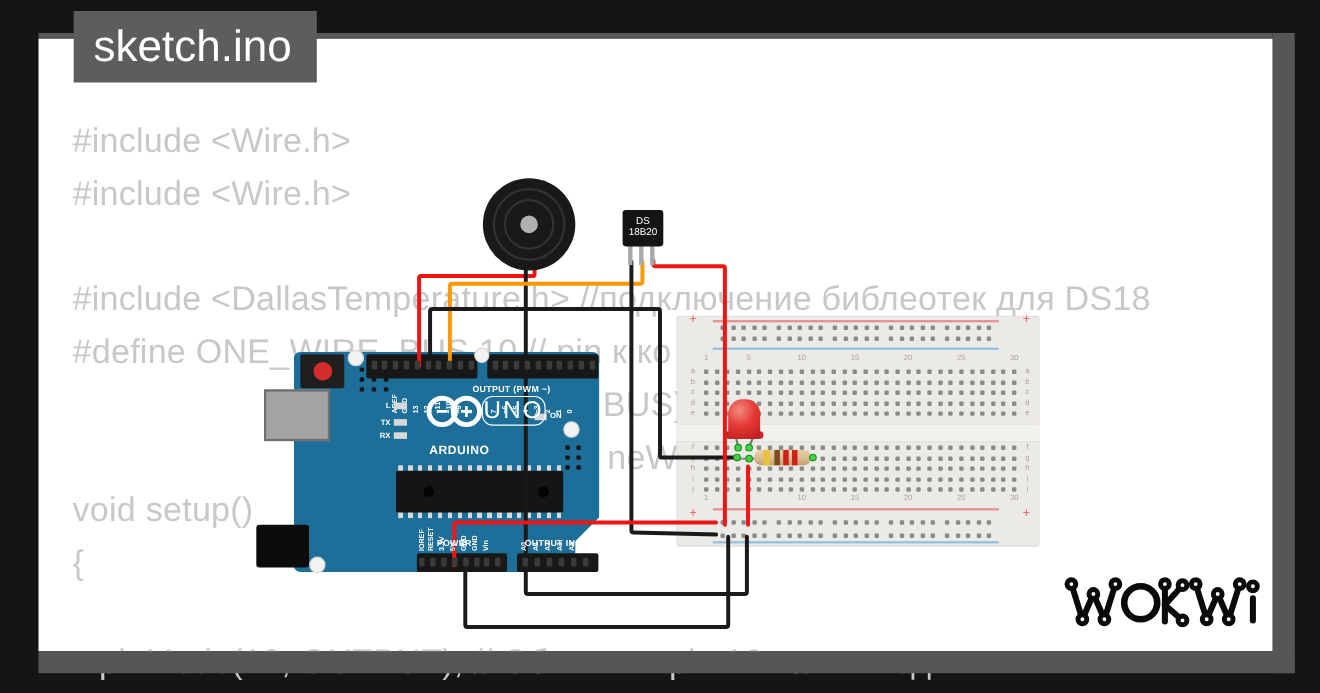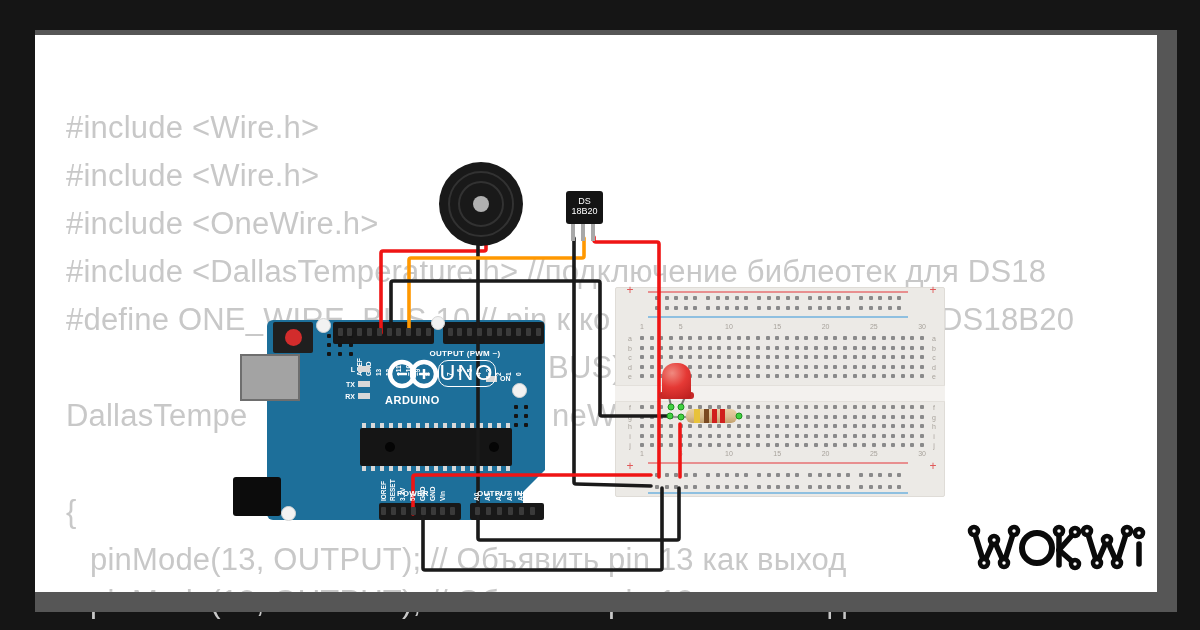--- a/index.html
+++ b/index.html
@@ -67,29 +67,26 @@
 </head>
 <body>
 
 <div id="stage">
 
   <div id="card" class="abs"></div>
 
   <div id="code-layer" class="abs">
       <div class="code-line" style="left: 66px; top: 104px;">#include &lt;Wire.h&gt;</div>
       <div class="code-line" style="left: 66px; top: 152px;">#include &lt;Wire.h&gt;</div>
-      <div class="code-line" style="left: 66px; top: 200px;">#include &lt;OneWire.h&gt;</div>
       <div class="code-line" style="left: 66px; top: 248px;">#include &lt;DallasTemperature.h&gt; //подключение библеотек для DS18</div>
       <div class="code-line" style="left: 66px; top: 296px;">#define ONE_WIRE_BUS 10 // pin к ко</div>
-      <div class="code-line" style="left: 940px; top: 296px;">DS18B20</div>
       <div class="code-line" style="left: 548px; top: 344px;">BUS);</div>
-      <div class="code-line" style="left: 66px; top: 392px;">DallasTempe</div>
       <div class="code-line" style="left: 552px; top: 392px;">neWi</div>
+      <div class="code-line" style="left: 66px; top: 440px;">void setup()</div>
       <div class="code-line" style="left: 66px; top: 488px;">{</div>
-      <div class="code-line" style="left: 90px; top: 536px;">pinMode(13, OUTPUT); // Объявить pin 13 как выход</div>
       <div class="code-line" style="left: 90px; top: 578px;">pinMode(12, OUTPUT); // Объявить pin 12 как выход</div>
     </div>
 
   <div id="breadboard" class="abs"></div>
   <div id="bb-channel" class="abs"></div>
   <div id="bb-overlay">
       <div class="bb-hole" style="left: 640px; top: 336px;"></div>
       <div class="bb-hole" style="left: 640px; top: 345.6px;"></div>
       <div class="bb-hole" style="left: 640px; top: 355.2px;"></div>
       <div class="bb-hole" style="left: 640px; top: 364.8px;"></div>
@@ -642,21 +639,21 @@
       <div class="statled" style="left: 486px; top: 376px; width: 11px;"></div>
       <div class="statlab" style="left: 500px; top: 375px;">ON</div>
       <svg width="60" height="36" style="position: absolute; left: 386px; top: 356px; z-index: 6;">
         <circle cx="16" cy="18" r="12" stroke="#fff" stroke-width="4.5" fill="none"></circle>
         <circle cx="38" cy="18" r="12" stroke="#fff" stroke-width="4.5" fill="none"></circle>
         <line x1="11" y1="18" x2="21" y2="18" stroke="#fff" stroke-width="2.5"></line>
         <line x1="33" y1="18" x2="43" y2="18" stroke="#fff" stroke-width="2.5"></line>
         <line x1="38" y1="13" x2="38" y2="23" stroke="#fff" stroke-width="2.5"></line>
       </svg>
       <div class="ard abs" style="left: 438px; top: 360px; width: 58px; height: 27px; border: 1.5px solid rgb(255, 255, 255); border-radius: 10px; box-sizing: border-box; color: rgb(255, 255, 255); font-size: 22px; font-weight: 300; text-align: center; line-height: 24px; letter-spacing: 2px; z-index: 6;">UNO</div>
-      <div class="ard abs" style="left: 385px; top: 394px; width: 60px; color: rgb(255, 255, 255); font-size: 11px; font-weight: bold; letter-spacing: 0.5px; z-index: 6;">ARDUINO</div>
+      <div class="ard abs" style="left: 385px; top: 404px; width: 60px; color: rgb(255, 255, 255); font-size: 11px; font-weight: bold; letter-spacing: 0.5px; z-index: 6; text-align: right;">ARDUINO</div>
     </div>
 
   <svg id="wires" class="abs" width="1200" height="630">
     <path d="M486,237 L486,249 Q486,251 484,251 L383,251 Q381,251 381,253 L381,333" stroke="#ef1515" stroke-width="3.6" fill="none" stroke-linecap="round"></path>
     <path d="M478,238 L478,538 Q478,540 480,540 L677,540 Q679,540 679,538 L679,488" stroke="#1a1a1a" stroke-width="3.6" fill="none" stroke-linecap="round"></path>
     <path d="M584,238 L584,256 Q584,258 582,258 L411,258 Q409,258 409,260 L409,333" stroke="#ff9800" stroke-width="3.6" fill="none" stroke-linecap="round"></path>
     <path d="M391,333 L391,283 Q391,281 393,281 L598,281 Q600,281 600,283 L600,414 Q600,416 602,416 L669,416" stroke="#1a1a1a" stroke-width="3.6" fill="none" stroke-linecap="round"></path>
     <path d="M574,238 L574,482 Q574,484 576,484 L651,486" stroke="#1a1a1a" stroke-width="3.6" fill="none" stroke-linecap="round"></path>
     <path d="M594,237 L594,240 Q594,242 596,242 L657,242 Q659,242 659,244 L659,477" stroke="#ef1515" stroke-width="3.6" fill="none" stroke-linecap="round"></path>
     <path d="M413,514 L413,477 Q413,475 415,475 L651,475" stroke="#ef1515" stroke-width="3.6" fill="none" stroke-linecap="round"></path>
@@ -729,14 +726,17 @@
       <circle cx="152" cy="45" r="4"></circle>
         <circle cx="162" cy="13" r="4"></circle>
       <circle cx="174" cy="15" r="4"></circle>
     </g>
   </svg>
 
   <div id="frame-top" class="abs frame"></div>
   <div id="frame-right" class="abs frame"></div>
   <div id="frame-bottom" class="abs frame"></div>
 
+  <div id="tab" class="abs">
+    <span>sketch.ino</span>
+  </div>
 
 </div>
 
 </body></html>

